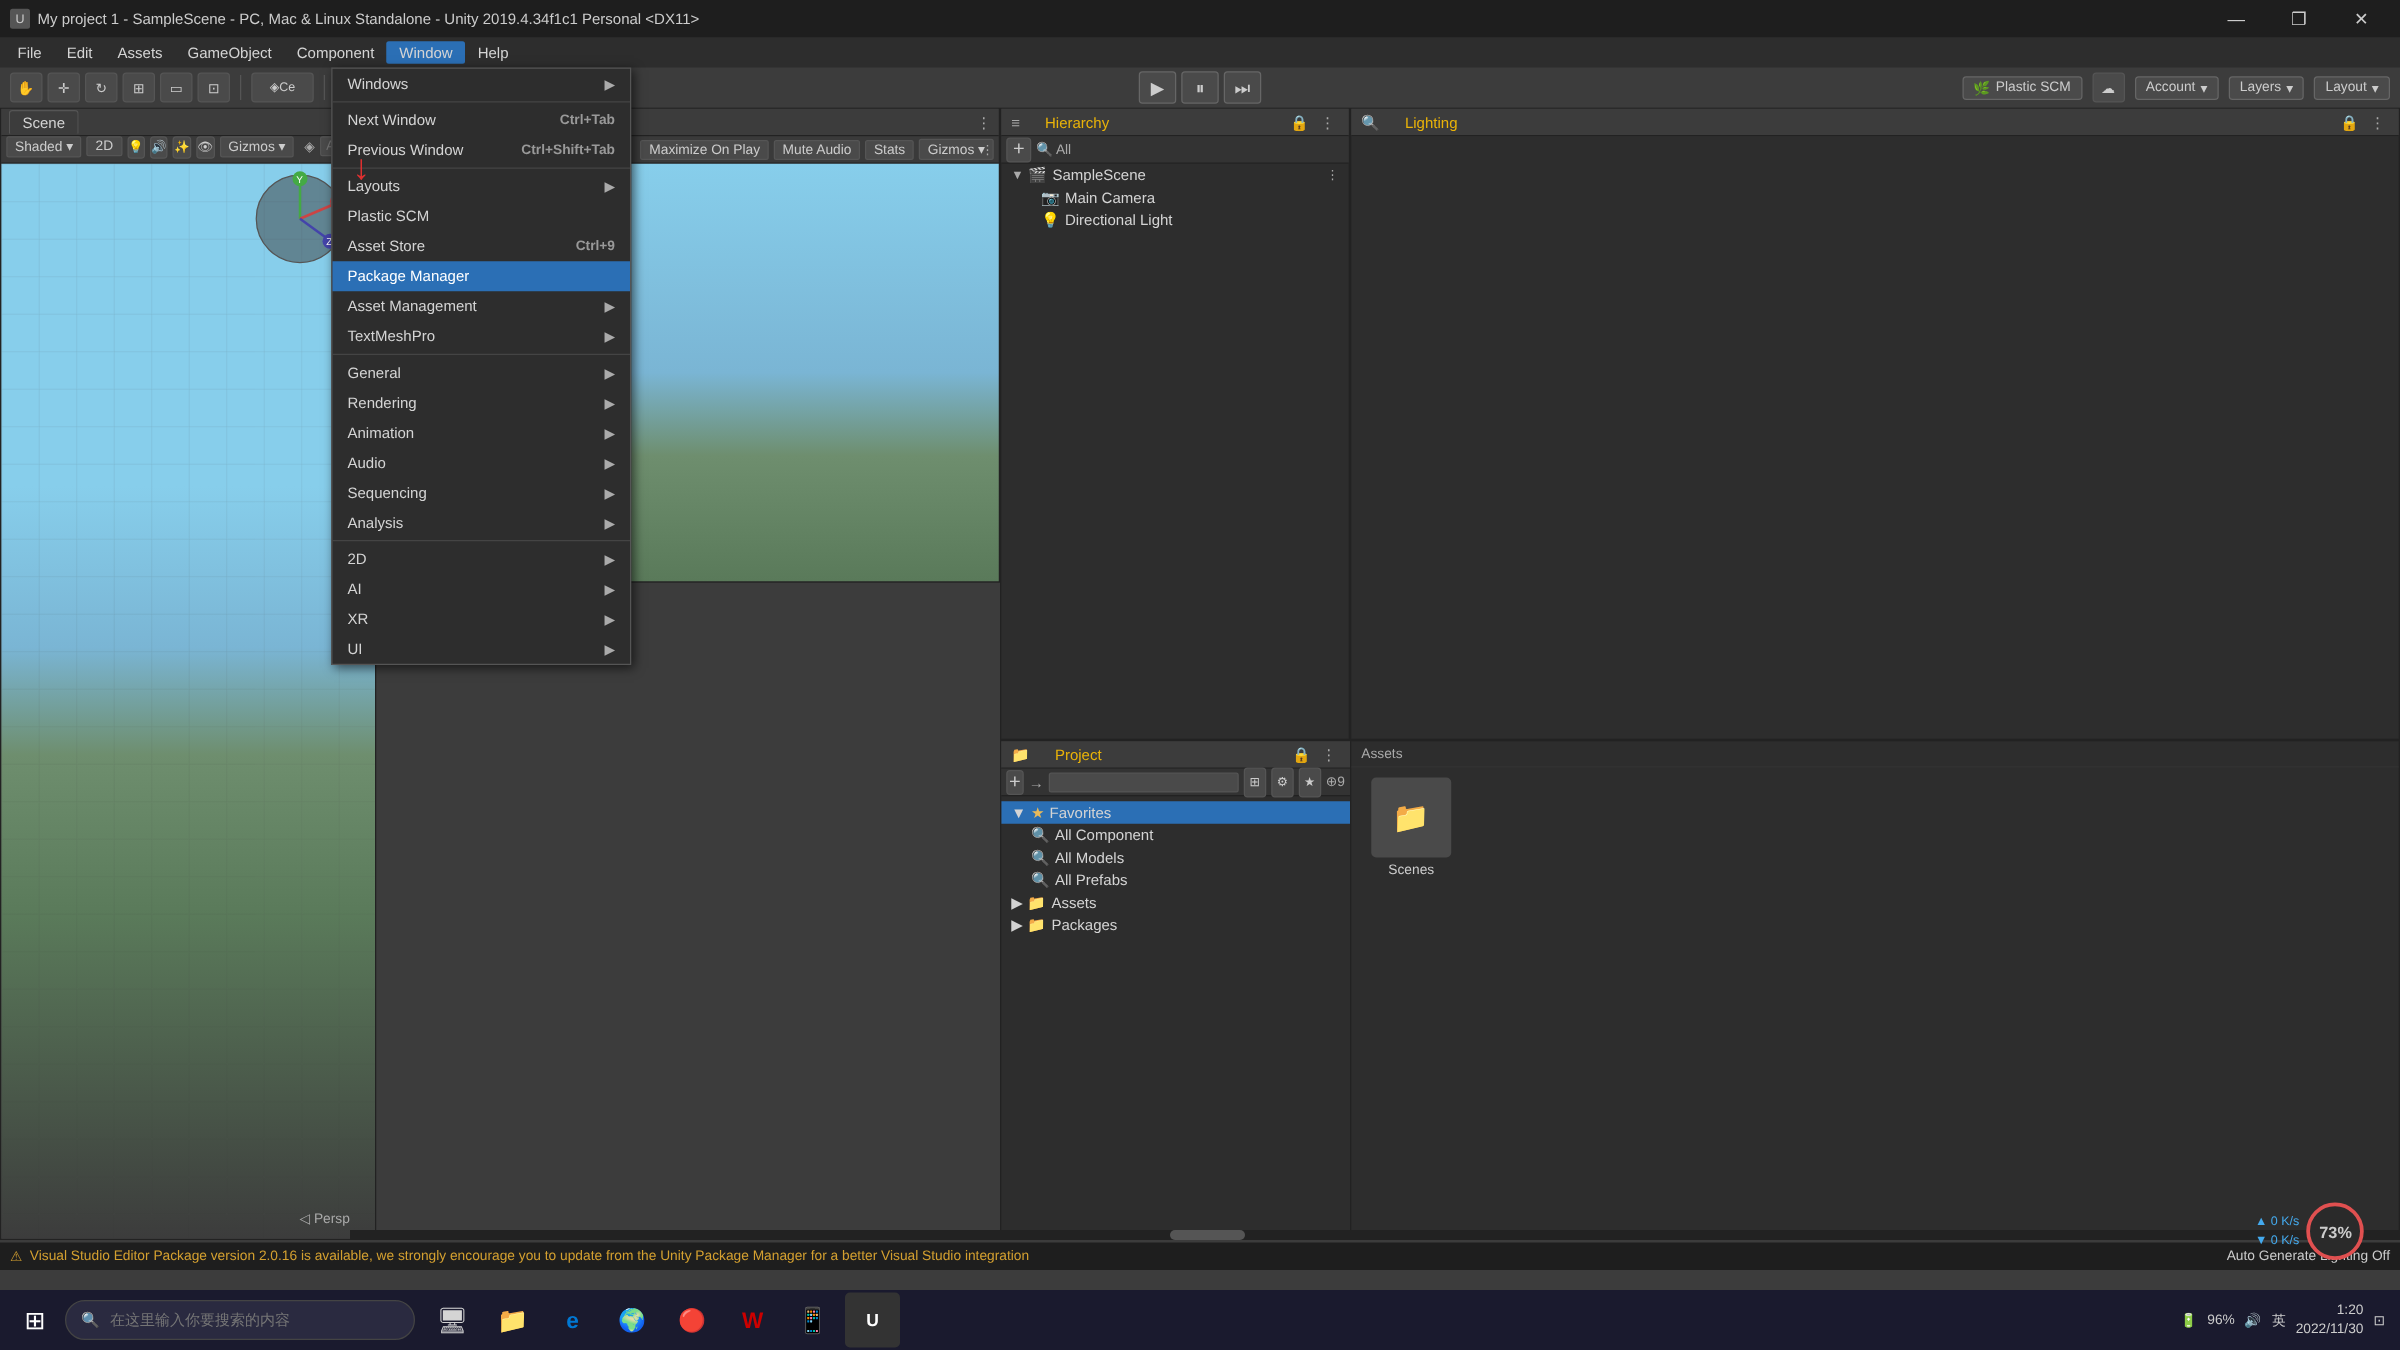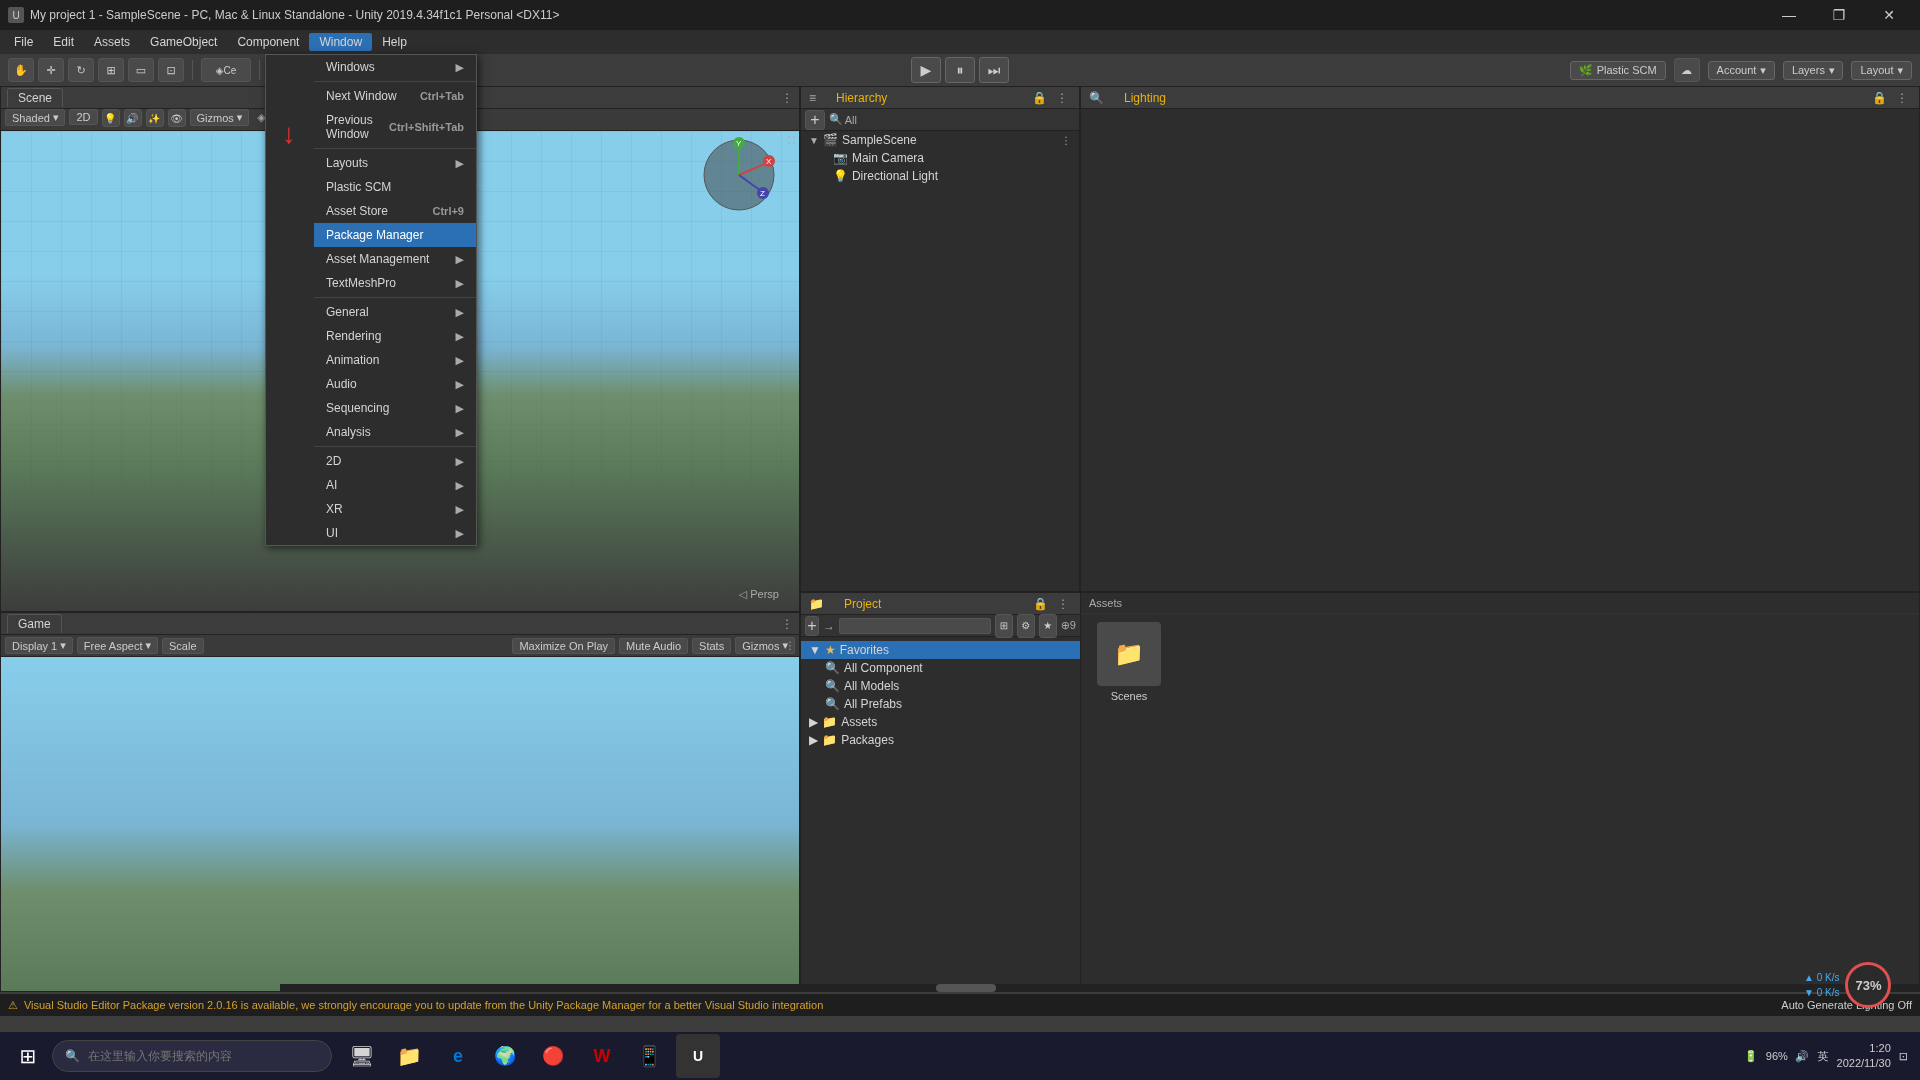--- a/index.html
+++ b/index.html
@@ -156,21 +156,21 @@
       width: 1920px;
       height: 906px;
       display: flex;
     }
 
     
     #left-panel {
       width: 800px;
       height: 100%;
       display: flex;
-      flex-direction: column;
+      flex-direction: row;
     }
 
     
     #scene-view {
       flex: 1;
       background: #3c3c3c;
       border: 1px solid #222;
       position: relative;
       overflow: hidden;
     }
@@ -559,26 +559,25 @@
       font-size: 13px;
       font-weight: bold;
       background: #2a2a2a;
     }
 
     
     #window-dropdown {
       position: absolute;
       top: 54px;
       left: 265px;
-      width: 212px;
+      width: 240px;
       background: #2d2d2d;
       border: 1px solid #555;
       box-shadow: 2px 2px 8px rgba(0,0,0,0.6);
       z-index: 2000;
-      padding-left: 48px;
     }
     .dropdown-item {
       padding: 5px 12px;
       font-size: 12px;
       color: #d4d4d4;
       cursor: pointer;
       display: flex;
       align-items: center;
       justify-content: space-between;
     }

